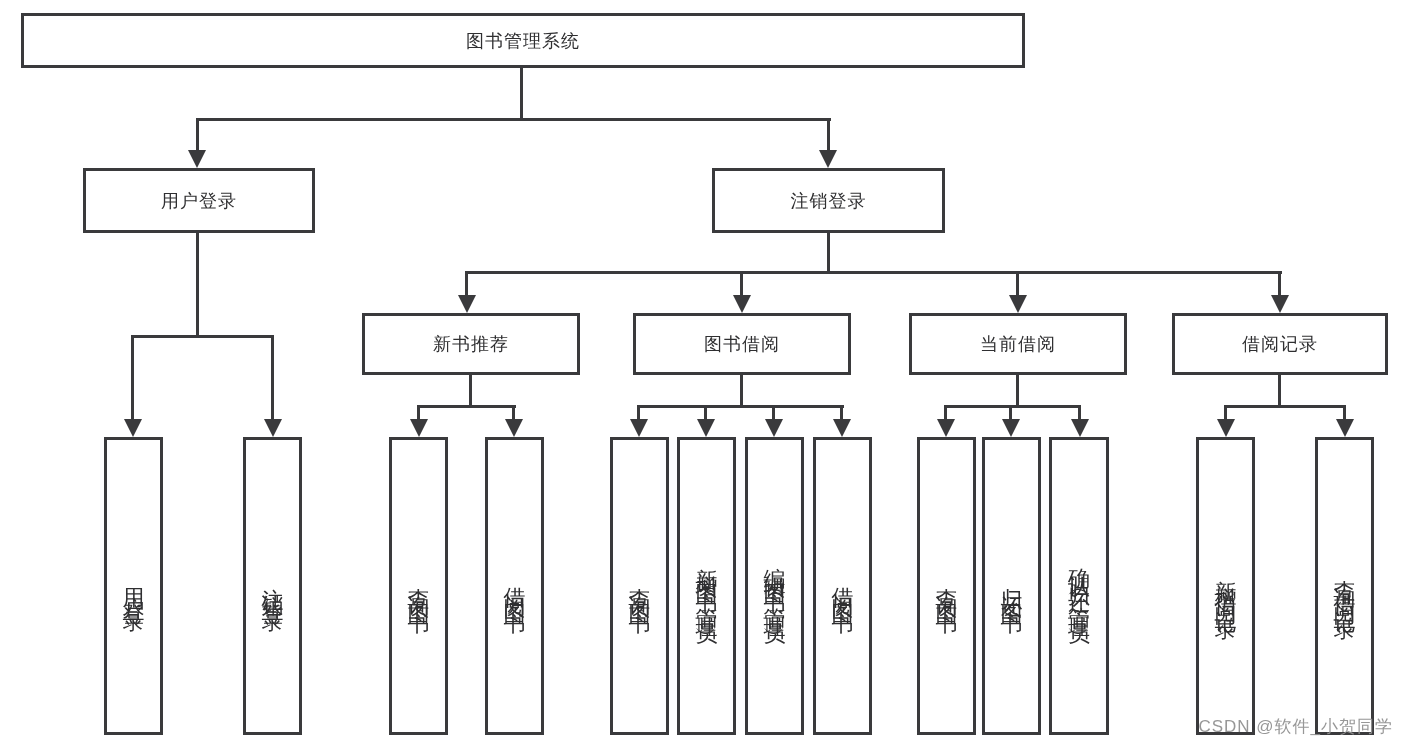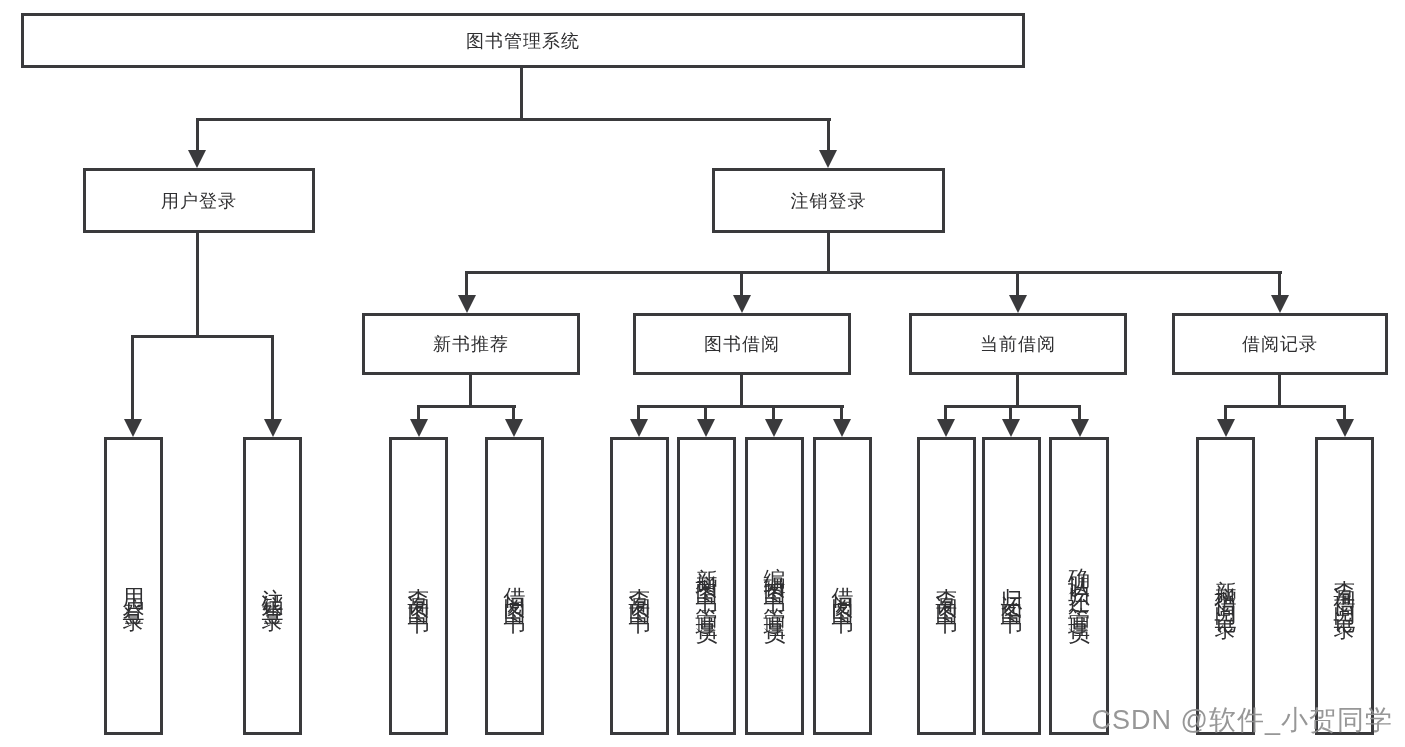--- a/index.html
+++ b/index.html
@@ -18,21 +18,21 @@
     font-size:22px; line-height:1; letter-spacing:8px; white-space:nowrap;
   }
   .vline,.hline { position:absolute; background:#3a3a3c; z-index:1; }
   .arrow {
     position:absolute; width:0; height:0; z-index:1;
     border-left:9px solid transparent; border-right:9px solid transparent;
     border-top:18px solid #3a3a3c;
   }
   .watermark {
     position:absolute; right:12px; bottom:9px; z-index:5;
-    font-size:27px; color:rgba(145,145,145,0.95); letter-spacing:1px; white-space:nowrap;
+    font-size:17px; color:rgba(145,145,145,0.95); letter-spacing:1px; white-space:nowrap;
   }
 </style>
 </head>
 <body>
 
 <div id="canvas">
 
   <div class="box" style="left:21px; top:13px; width:1004px; height:55px;">
     <span class="title-text">图书管理系统</span>
   </div>

